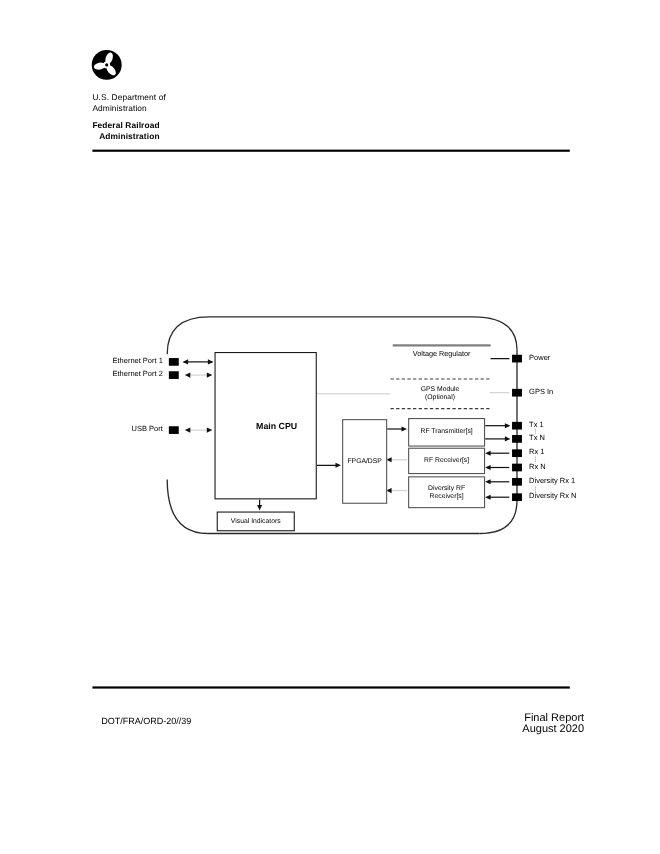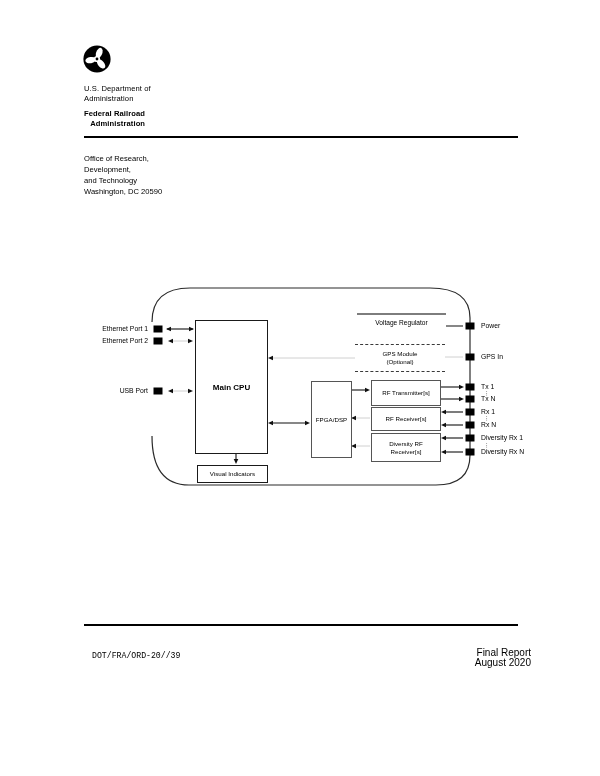--- a/index.html
+++ b/index.html
@@ -52,26 +52,20 @@
   </div>
 
   <div class="abs smalltext" style="left:84px;top:109px;font-weight:bold;text-align:right;">
     <div>Federal Railroad</div>
     <div>Administration</div>
   </div>
 
 
   <div class="rule" style="left:84px;top:136px;width:434px;"></div>
 
-  <div class="abs officetext" style="left:84px;top:153px;">
-    <div>Office of Research,</div>
-    <div>Development,</div>
-    <div>and Technology</div>
-    <div>Washington, DC 20590</div>
-  </div>
 
   <svg class="overlay" width="600" height="776" viewBox="0 0 600 776">
 
     <g fill="none" stroke="#2a2a2a" stroke-width="1.2">
       <path d="M 190 288 L 430 288"></path>
       <path d="M 190 288 Q 152 288 152 322"></path>
       <path d="M 430 288 Q 470 288 470 318"></path>
       <path d="M 470 318 L 470 455"></path>
       <path d="M 470 455 Q 470 485 436 485"></path>
       <path d="M 436 485 L 189 485"></path>
@@ -136,21 +130,21 @@
       <rect x="465.5" y="353.5" width="9" height="7"></rect>
       <rect x="465.5" y="383.5" width="9" height="7"></rect>
       <rect x="465.5" y="395.5" width="9" height="7"></rect>
       <rect x="465.5" y="408.5" width="9" height="7"></rect>
       <rect x="465.5" y="421.5" width="9" height="7"></rect>
       <rect x="465.5" y="434.5" width="9" height="7"></rect>
       <rect x="465.5" y="448.5" width="9" height="7"></rect>
     </g>
   </svg>
 
-  <div class="dbox b-dark lbl-cpu" style="left:195px;top:320px;width:71px;height:132px;">Main CPU</div>
+  <div class="dbox b-dark lbl-cpu" style="left:195px;top:320px;width:71px;height:132px;padding-left:20px;">Main CPU</div>
 
   <div class="dbox b-dark" style="left:197px;top:465px;width:69px;height:16px;">
     <span class="lbl-sm">Visual Indicators</span>
   </div>
 
   <div class="dbox b-gray" style="left:311px;top:381px;width:39px;height:75px;">
     <span class="lbl-sm">FPGA/DSP</span>
   </div>
 
   <div class="dbox vreg" style="left:357px;top:313px;width:89px;height:16px;align-items:flex-start;padding-top:4px;">
@@ -186,20 +180,20 @@
   <div class="portlabel" style="left:481px;top:395px;">Tx N</div>
   <div class="portlabel" style="left:481px;top:408px;">Rx 1</div>
   <div class="dots" style="left:484px;top:416px;">⋮</div>
   <div class="portlabel" style="left:481px;top:421px;">Rx N</div>
   <div class="portlabel" style="left:481px;top:434px;">Diversity Rx 1</div>
   <div class="dots" style="left:484px;top:443px;">⋮</div>
   <div class="portlabel" style="left:481px;top:448px;">Diversity Rx N</div>
 
   <div class="rule" style="left:84px;top:624px;width:434px;"></div>
 
-  <div class="abs footnum" style="left:92px;top:651px;font-family:Liberation Mono, monospace;">DOT/FRA/ORD-20//39</div>
+  <div class="abs footnum" style="left:92px;top:651px;">DOT/FRA/ORD-20//39</div>
 
   <div class="abs footright" style="left:380px;top:648px;width:151px;">
     <div>Final Report</div>
     <div>August 2020</div>
   </div>
 
 </div>
 
 </body></html>

